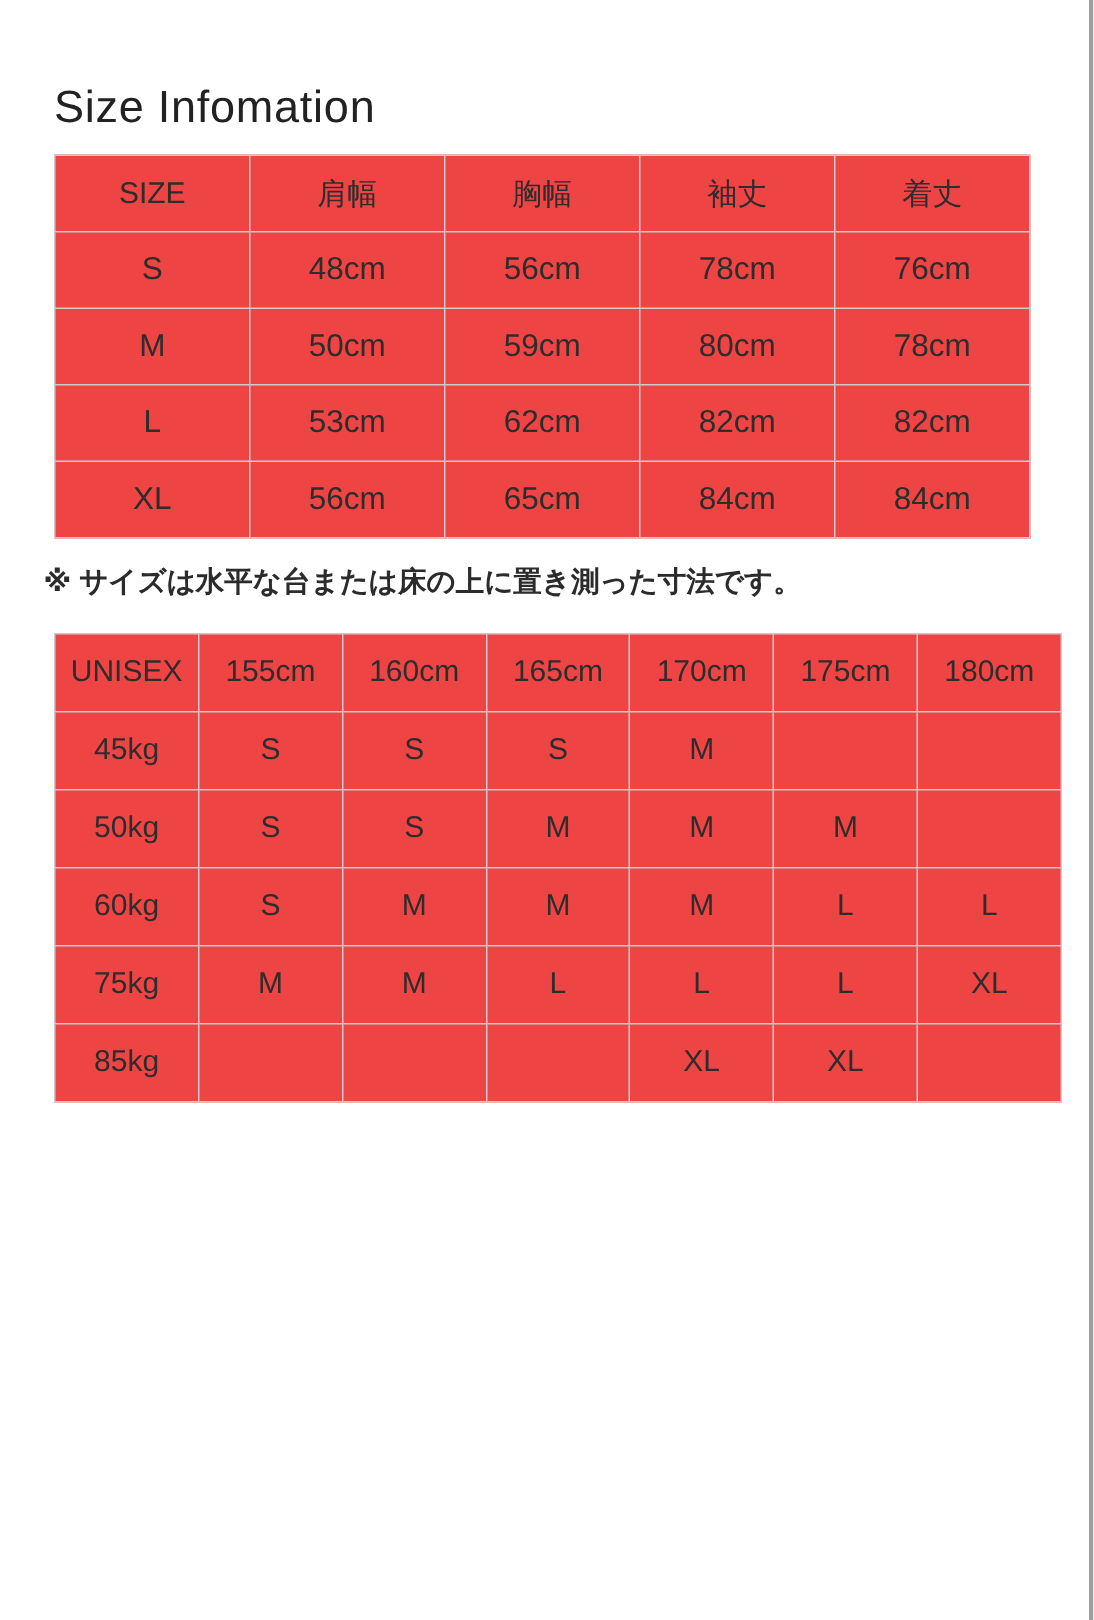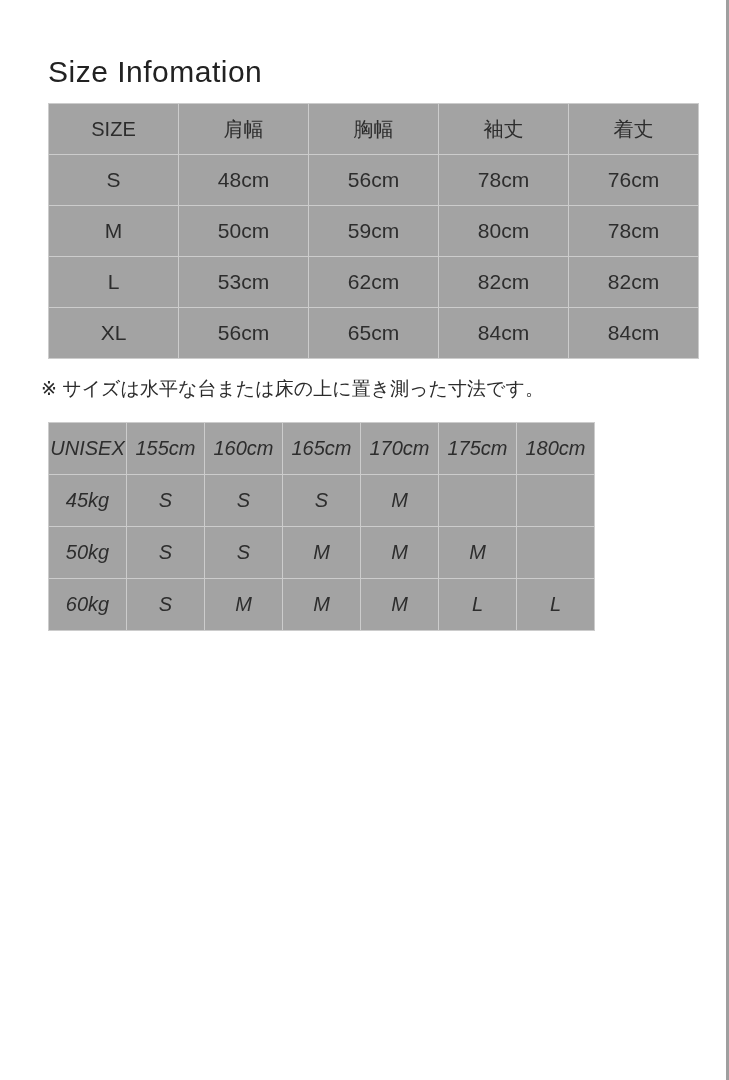--- a/index.html
+++ b/index.html
@@ -4,50 +4,50 @@
 <style>
   html, body { margin: 0; padding: 0; }
   body {
     width: 729px; height: 1080px;
     background: #ffffff;
     font-family: "Liberation Sans", "DejaVu Sans", sans-serif;
     color: #2d2d2d;
     position: relative;
     overflow: hidden;
   }
-  .content { padding: 57px 0 0 48px; }
+  .content { padding: 57px 0 0 36px; }
   .section-title {
     font-size: 30px;
     font-weight: 400;
     color: #222222;
     margin: 0;
     letter-spacing: 0.5px;
     line-height: 30px;
   }
   table {
     border-collapse: collapse;
     table-layout: fixed;
-    background: #a3a3a3;
+    background: #ef4444;
   }
   th, td {
     border: 1px solid #cccccc;
     text-align: center;
     vertical-align: middle;
     font-weight: 400;
     color: #2d2d2d;
     padding: 0;
     overflow: hidden;
   }
   .tbl1 { width: 651px; margin-top: 16px; }
   .tbl1 th { height: 50px; font-size: 20px; }
   .tbl1 td { height: 50px; font-size: 21px; }
-  .tbl2 { width: 547px; margin-top: 15px; font-style: italic; }
+  .tbl2 { width: 672px; margin-top: 15px; }
   .tbl2 th { height: 51px; font-size: 20px; }
   .tbl2 td { height: 51px; font-size: 20px; }
-  .notes { margin: 11px 0 0 -7px; }
+  .notes { margin: 11px 0 0 -7px; font-weight: bold; }
   .note {
     font-size: 19px;
     line-height: 37px;
     margin: 0;
     color: #2b2b2b;
     white-space: nowrap;
   }
   .size-guide-title { margin-top: 12px; }
   .edge-line {
     position: absolute;
@@ -143,18 +143,36 @@
         </tr>
         <tr>
           <td>60kg</td>
           <td>S</td>
           <td>M</td>
           <td>M</td>
           <td>M</td>
           <td>L</td>
           <td>L</td>
         </tr>
+        <tr>
+          <td>75kg</td>
+          <td>M</td>
+          <td>M</td>
+          <td>L</td>
+          <td>L</td>
+          <td>L</td>
+          <td>XL</td>
+        </tr>
+        <tr>
+          <td>85kg</td>
+          <td></td>
+          <td></td>
+          <td></td>
+          <td>XL</td>
+          <td>XL</td>
+          <td></td>
+        </tr>
       </tbody>
     </table>
 
 </div>
 
 <div class="edge-line"></div>
 
 </body></html>

